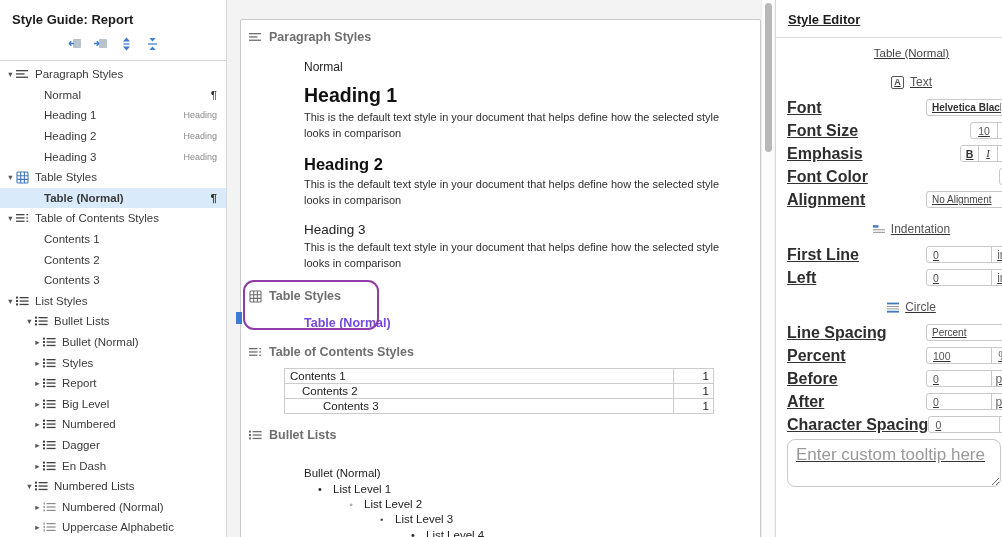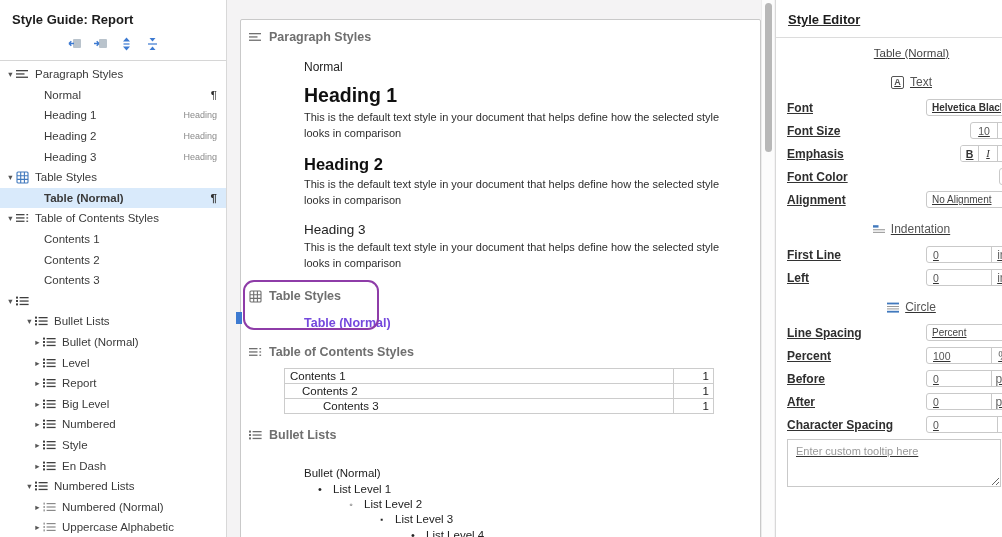--- a/index.html
+++ b/index.html
@@ -60,42 +60,42 @@
 
   
   .editor { position:absolute; left:775px; top:0; width:270px; height:100%; background:#fff; border-left:1px solid #d8d8d8;text-decoration:underline; }
   .ed-title { font-size:13px; font-weight:700; color:#1c1c1c; padding:12px 12px 10px; border-bottom:1px solid #dcdcdc; }
   .ed-body { padding:0 9px 0 11px; }
   .ed-style-name { text-align:center; color:#444; font-size:11.5px; margin-top:9px; }
   .ed-section { display:flex; align-items:center; justify-content:center; gap:6px; color:#555; font-size:12px; margin:14px 0 10px; }
   .ed-section.first { margin-top:16px; }
   .box-a { display:inline-flex; width:13px; height:13px; border:1.2px solid #555; border-radius:2px; align-items:center; justify-content:center; font-size:9px; font-weight:700; color:#555; }
   .ed-row { display:flex; align-items:center; height:17px; margin-bottom:6px; }
-  .ed-label { flex:1; font-weight:700; font-size:12px; color:#2e2e2e; white-space:nowrap; }
+  .ed-label { flex:1; font-weight:700; font-size:16px; color:#2e2e2e; white-space:nowrap; }
   .ctl { display:flex; align-items:center; border:1px solid #c9c9c9; border-radius:3px; background:#fff; height:17px; width:90px; flex:none; overflow:hidden; }
   .dd-val { flex:1; padding:0 5px; font-size:10px; color:#444; white-space:nowrap; overflow:hidden; }
   .dd-val.bold { font-weight:700; color:#333; }
   .dd-arr { width:14px; flex:none; color:#555; font-size:8.5px; text-align:center; }
   .seg { border-left:1px solid #c9c9c9; height:100%; display:flex; align-items:center; justify-content:center; color:#666; flex:none; }
   .seg.arr { width:18px; font-size:8.5px; }
   .seg.unit { width:24px; font-size:12px; }
   .ub-val { flex:1; padding:0 6px; font-size:10.5px; color:#555; }
   .spin { width:46px; }
   .spin .ub-val { text-align:center; padding:16px 2px; }
   .colorwrap { width:17px; justify-content:center; }
   .swatch { width:12px; height:12px; border-radius:2px; }
   .biu { width:56px; }
   .biu button { flex:1; height:100%; background:#fff; border:none; border-right:1px solid #c9c9c9; font-size:10.5px; color:#333; cursor:pointer; padding:0; }
   .biu button:last-child { border-right:none; }
   .biu-b { font-weight:800; }
   .biu-i { font-style:italic; font-family:"Liberation Serif",serif; }
   .biu-u { text-decoration:underline; }
   .lock { width:13px; flex:none; margin-left:7px; display:flex; cursor:pointer; }
   .lock.ph { visibility:hidden; }
-  .notes-area { display:block; width:214px; height:48px; margin:0 0 0 0; border:1px solid #c9c9c9; border-radius:0; padding:5px 8px; font-family:"Liberation Sans","DejaVu Sans",sans-serif; font-size:11px; color:#444; resize:both; }
+  .notes-area { display:block; width:214px; height:48px; margin:0 0 0 0; border:1px solid #c9c9c9; border-radius:8px; padding:5px 8px; font-family:"Liberation Sans","DejaVu Sans",sans-serif; font-size:17px; color:#444; resize:both; }
   .notes-area::placeholder { color:#9a9a9a; }
 </style>
 </head>
 <body>
 
 <aside class="sidebar">
   <div class="sb-title">Style Guide: Report</div>
   <div class="sb-toolbar">
     <button>
         <span class="di">
@@ -233,20 +233,21 @@
             <g fill="#3f3f3f">
               <rect x="0" y="1.6" width="2" height="2"></rect>
               <rect x="3.6" y="2" width="9" height="1.3"></rect>
               <rect x="0" y="5" width="2" height="2"></rect>
               <rect x="3.6" y="5.4" width="9" height="1.3"></rect>
               <rect x="0" y="8.4" width="2" height="2"></rect>
               <rect x="3.6" y="8.8" width="9" height="1.3"></rect>
             </g>
           </svg>
         </span>
+    <span class="tree-label">List Styles</span>
     <span class="tree-right badge"></span>
   </div>
       <div class="tree-row p1">
     <span class="caret">▾</span>
     <span class="tree-icon">
           <svg width="13" height="12" viewBox="0 0 13 12">
             <g fill="#3f3f3f">
               <rect x="0" y="1.6" width="2" height="2"></rect>
               <rect x="3.6" y="2" width="9" height="1.3"></rect>
               <rect x="0" y="5" width="2" height="2"></rect>
@@ -283,21 +284,21 @@
             <g fill="#3f3f3f">
               <rect x="0" y="1.6" width="2" height="2"></rect>
               <rect x="3.6" y="2" width="9" height="1.3"></rect>
               <rect x="0" y="5" width="2" height="2"></rect>
               <rect x="3.6" y="5.4" width="9" height="1.3"></rect>
               <rect x="0" y="8.4" width="2" height="2"></rect>
               <rect x="3.6" y="8.8" width="9" height="1.3"></rect>
             </g>
           </svg>
         </span>
-    <span class="tree-label">Level</span>
+    <span class="tree-label">Styles</span>
     <span class="tree-right badge"></span>
   </div>
       <div class="tree-row p2">
     <span class="caret">▸</span>
     <span class="tree-icon">
           <svg width="13" height="12" viewBox="0 0 13 12">
             <g fill="#3f3f3f">
               <rect x="0" y="1.6" width="2" height="2"></rect>
               <rect x="3.6" y="2" width="9" height="1.3"></rect>
               <rect x="0" y="5" width="2" height="2"></rect>
@@ -351,21 +352,21 @@
             <g fill="#3f3f3f">
               <rect x="0" y="1.6" width="2" height="2"></rect>
               <rect x="3.6" y="2" width="9" height="1.3"></rect>
               <rect x="0" y="5" width="2" height="2"></rect>
               <rect x="3.6" y="5.4" width="9" height="1.3"></rect>
               <rect x="0" y="8.4" width="2" height="2"></rect>
               <rect x="3.6" y="8.8" width="9" height="1.3"></rect>
             </g>
           </svg>
         </span>
-    <span class="tree-label">Style</span>
+    <span class="tree-label">Dagger</span>
     <span class="tree-right badge"></span>
   </div>
       <div class="tree-row p2">
     <span class="caret">▸</span>
     <span class="tree-icon">
           <svg width="13" height="12" viewBox="0 0 13 12">
             <g fill="#3f3f3f">
               <rect x="0" y="1.6" width="2" height="2"></rect>
               <rect x="3.6" y="2" width="9" height="1.3"></rect>
               <rect x="0" y="5" width="2" height="2"></rect>

